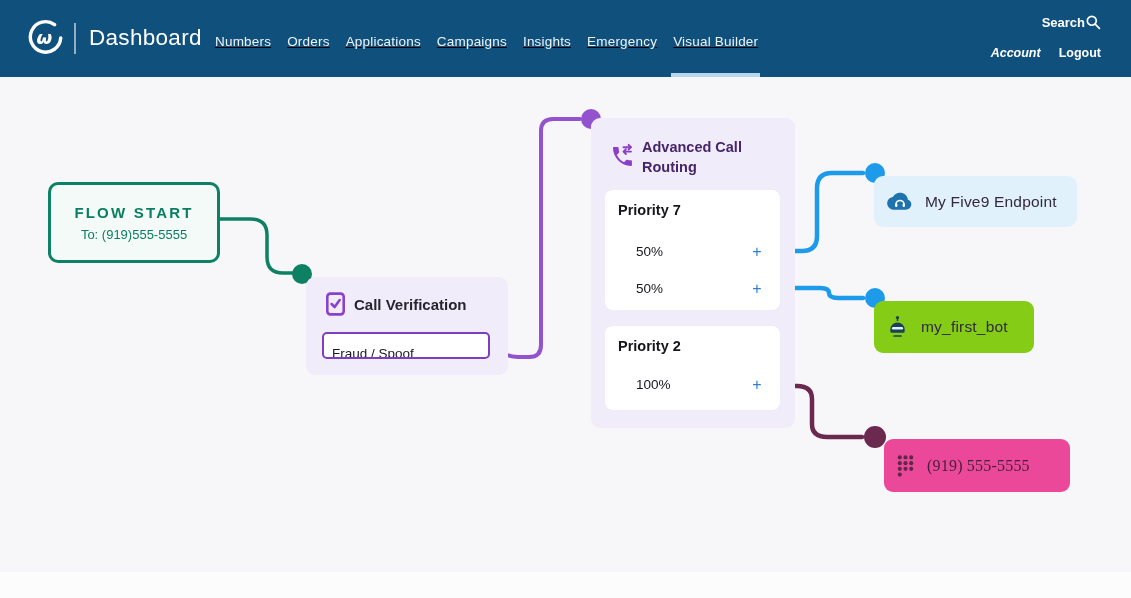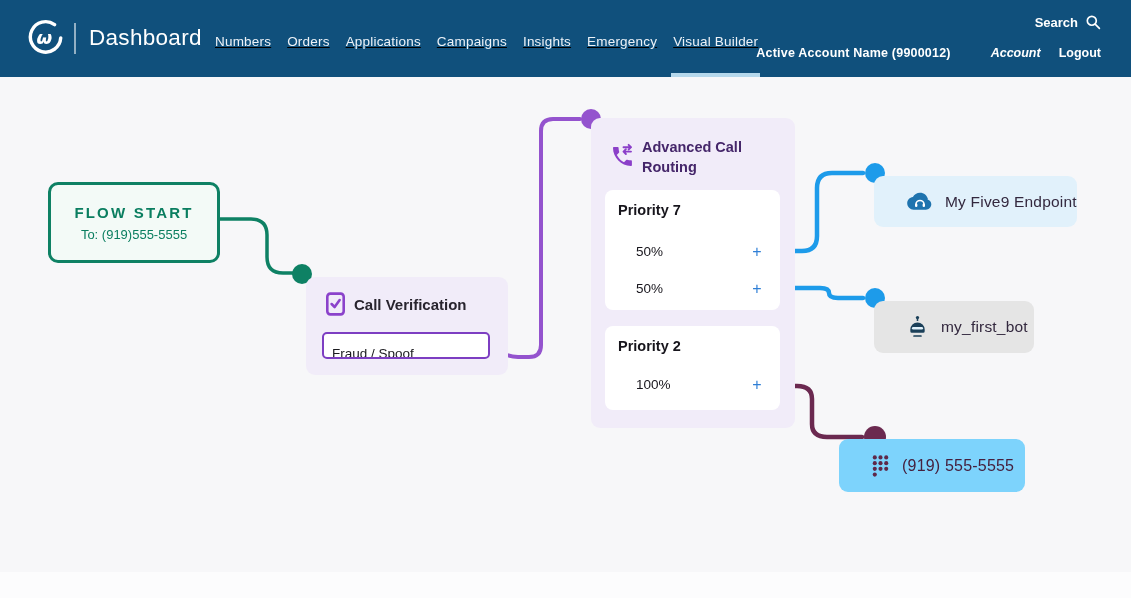--- a/index.html
+++ b/index.html
@@ -14,21 +14,21 @@
     background:rgba(255,255,255,.55); }
   .brand { position:absolute; left:89px; top:25px; font-size:22.5px; font-weight:500;
     color:#fff; letter-spacing:.3px; cursor:pointer; }
   .nav { position:absolute; left:215px; top:34px; display:flex; gap:16px;text-decoration:underline; }
   .nav-item { position:relative; color:#EEF3F8; font-size:13.5px; letter-spacing:.2px;
     white-space:nowrap; cursor:pointer; }
   .nav-item.active::after { content:""; position:absolute; left:-2px; right:-2px;
     top:39px; height:4px; background:#B5D8EC; }
   .hdr-right-top { position:absolute; right:30px; top:14px; display:flex;
     align-items:center; gap:20px; }
-  .search-wrap { display:flex; align-items:center; gap:7px; cursor:pointer; }
+  .search-wrap { display:flex; align-items:center; gap:0; cursor:pointer; }
   .search-label { color:#fff; font-size:13px; font-weight:bold; }
   .support-pill { height:26px; border-radius:14px; background:#fff; border:none;
     padding:0 17px; font-family:inherit; font-size:12px; font-weight:bold; color:#0F4C76;
     letter-spacing:.4px; cursor:pointer; display:flex; align-items:center; }
   .hdr-right-bottom { position:absolute; right:30px; top:46px; display:flex;
     align-items:center; }
   .acct-name { color:#fff; font-size:12.5px; font-weight:bold; letter-spacing:.2px; }
   .hdr-link { color:#fff; font-size:12.5px; font-weight:bold; cursor:pointer; }
   .gap38 { margin-left:40px;font-style:italic; } .gap18 { margin-left:18px; }
 
@@ -66,24 +66,24 @@
   .prio2 { top:208px; height:84px; }
   .prio-label { position:absolute; left:13px; top:12px; font-size:14.5px; font-weight:bold;
     color:#17151C; }
   .prio-row { position:absolute; left:0; right:0; height:20px; }
   .pct { position:absolute; left:31px; top:2px; font-size:13.5px; color:#17151C; }
   .add-btn { position:absolute; right:14px; top:0; width:18px; height:20px; border:none;
     background:transparent; color:#2F7FD6; font-size:16px; font-family:inherit;
     cursor:pointer; line-height:20px; }
 
   
-  .endpoint { display:flex; align-items:center; gap:12px; padding-left:32px; cursor:pointer; }
+  .endpoint { display:flex; align-items:center; gap:12px; padding-left:12px; cursor:pointer; }
   .ep-five9 { left:874px; top:99px; width:203px; height:51px; background:#E1F1FB; }
-  .ep-bot   { left:874px; top:224px; width:160px; height:52px; background:#e5e5e5; }
-  .ep-phone { left:839px; top:362px; width:186px; height:53px; background:#7dd3fc; }
+  .ep-bot   { left:874px; top:224px; width:160px; height:52px; background:#84cc16; }
+  .ep-phone { left:884px; top:362px; width:186px; height:53px; background:#ec4899;font-family:Liberation Serif, serif; }
   .ep-label { font-size:15.5px; font-weight:500; color:#33283E; letter-spacing:.2px; }
   .ep-phone .ep-label { font-size:16px; color:#45213F; }
 </style>
 </head>
 <body>
 
 <div class="header">
   <svg class="logo" viewBox="0 0 40 40">
     <path d="M29 7 A16 16 0 1 0 35.5 21" stroke="#fff" stroke-width="3.6" fill="none" stroke-linecap="round"></path>
     <text x="10" y="27.5" font-size="19" fill="#fff" font-weight="bold" font-style="italic" font-family="DejaVu Sans, sans-serif">ω</text>
@@ -105,21 +105,20 @@
     <div class="search-wrap">
       <span class="search-label">Search</span>
       <svg width="16" height="16" viewBox="0 0 20 20">
         <circle cx="8.5" cy="8.5" r="5.6" stroke="#fff" stroke-width="2.1" fill="none"></circle>
         <line x1="13" y1="13" x2="18" y2="18" stroke="#fff" stroke-width="2.1" stroke-linecap="round"></line>
       </svg>
     </div>
   </div>
 
   <div class="hdr-right-bottom">
-    <span class="acct-name">Active Account Name (9900012)</span>
     <span class="hdr-link gap38">Account</span>
     <span class="hdr-link gap18">Logout</span>
   </div>
 </div>
 
 <div class="canvas">
   <div class="bottom-strip"></div>
 
   <svg class="wires" viewBox="0 0 1131 521">
 

